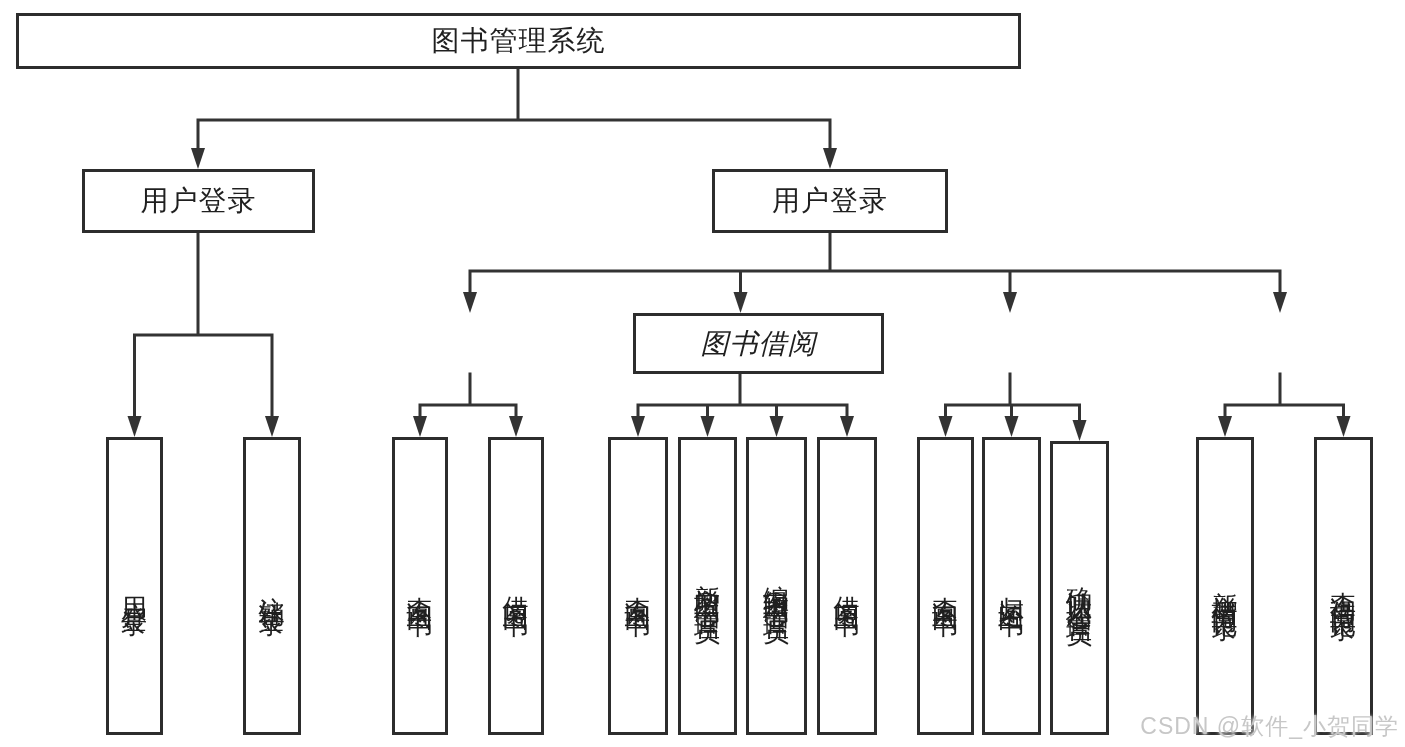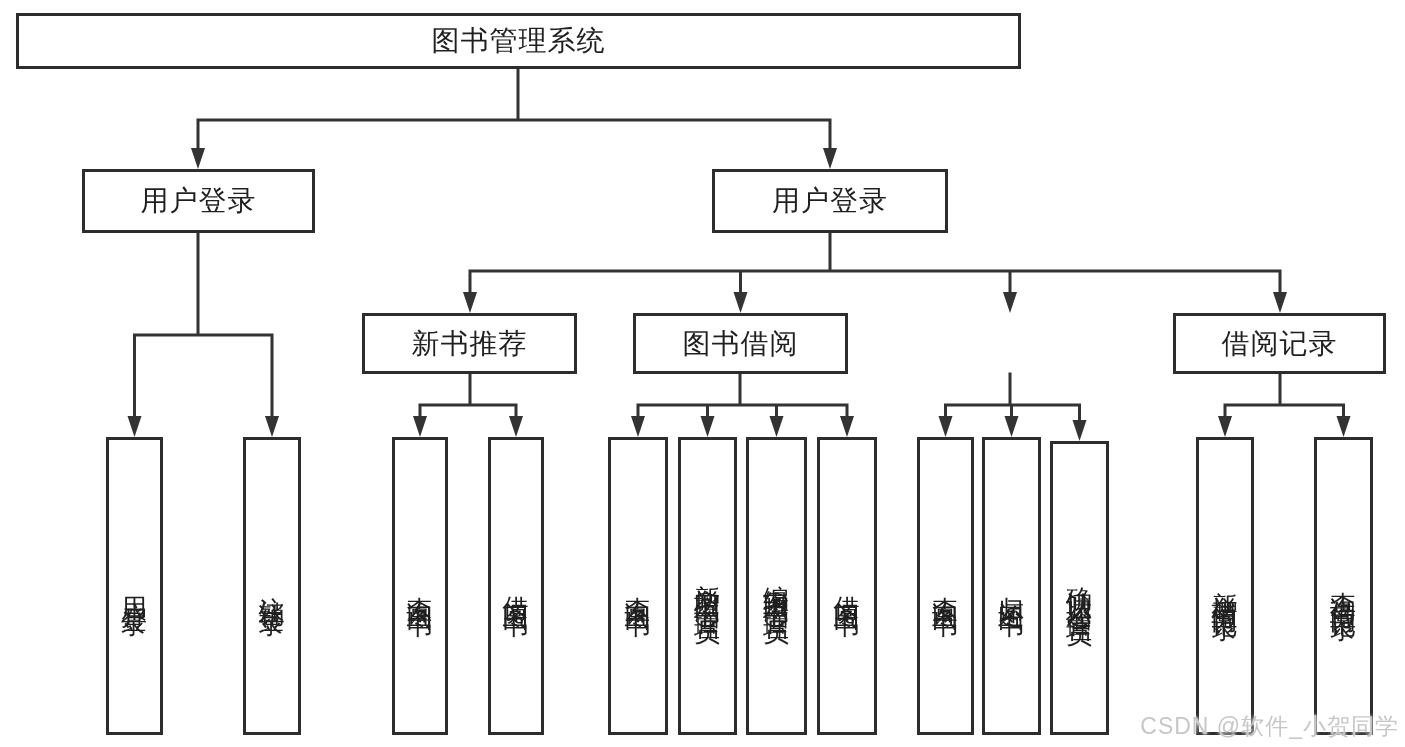--- a/index.html
+++ b/index.html
@@ -107,23 +107,21 @@
       <polygon points="1218,416 1232,416 1225,437"></polygon>
       <polygon points="1336.5,416 1350.5,416 1343.5,437"></polygon>
     </g>
   </svg>
 
   <div class="node hbox" style="left:16px; top:13px; width:1005px; height:56px;">图书管理系统</div>
 
   <div class="node hbox" style="left:82px; top:169px; width:233px; height:64px;">用户登录</div>
   <div class="node hbox" style="left:712px; top:169px; width:236px; height:64px;">用户登录</div>
 
-  <div class="node hbox" style="left:362px; top:313px; width:215px; height:61px;">新书推荐</div>
-  <div class="node hbox" style="left:633px; top:313px; width:215px; height:61px;">图书借阅</div>
-  <div class="node hbox" style="left:1173px; top:313px; width:213px; height:61px;">借阅记录</div>
+  <div class="node hbox" style="left:633px; top:313px; width:251px; height:61px;font-style:italic;">图书借阅</div>
 
   <div class="node vbox" style="left:106px; top:437px; width:57px; height:298px;">
     <span class="vtext">用户登录</span>
   </div>
   <div class="node vbox" style="left:243px; top:437px; width:58px; height:298px;">
     <span class="vtext">注销登录</span>
   </div>
 
   <div class="node vbox" style="left:392px; top:437px; width:56px; height:298px;">
     <span class="vtext">查询图书</span>

